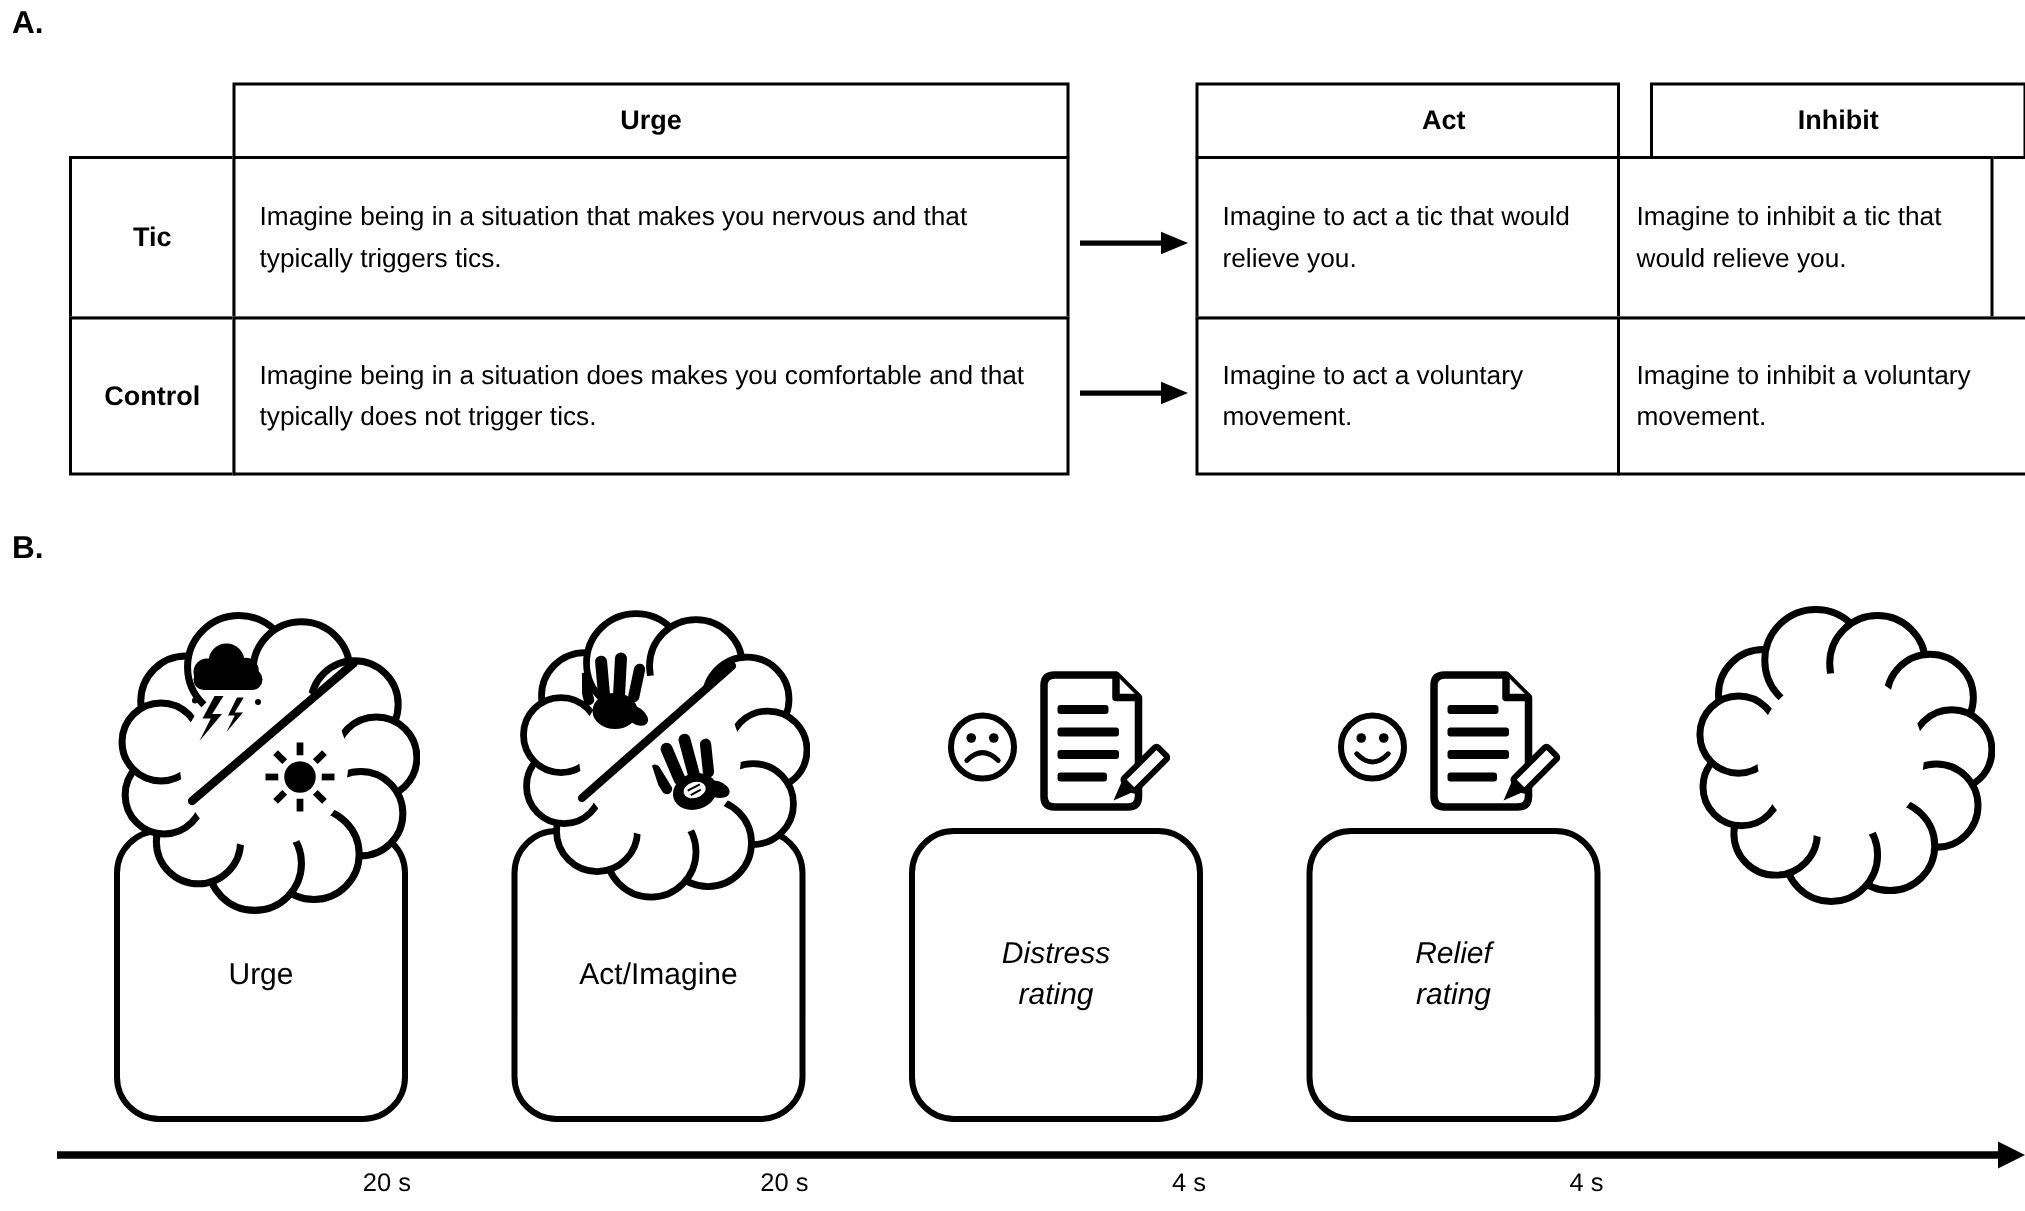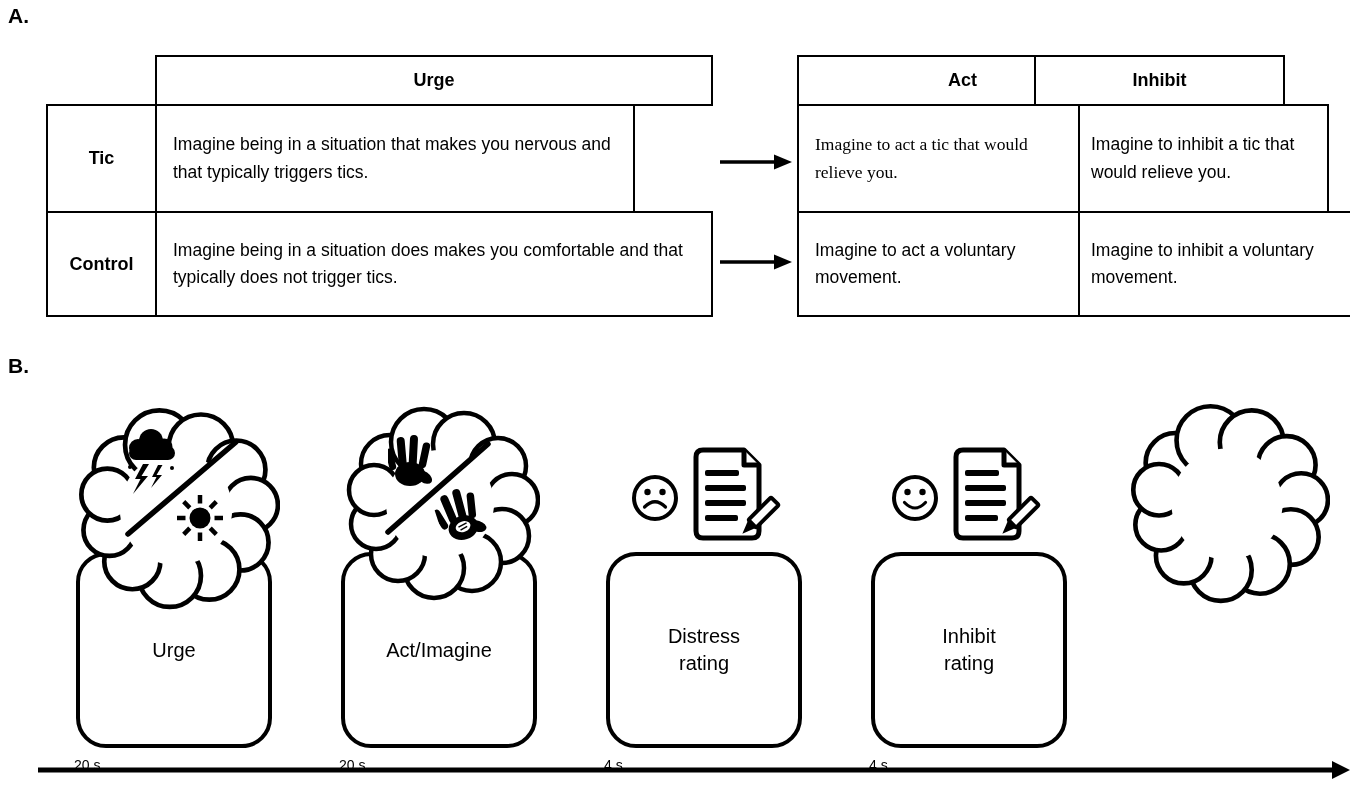--- a/index.html
+++ b/index.html
@@ -20,23 +20,23 @@
   .cell.body{font-size:17.5px;line-height:1.55;}
   .cell.body .txt{padding:4px 14px 4px 16px;}
   .cell.body.narrowpad .txt{padding:4px 24px 4px 11px;}
   
   .stagebox{
     position:absolute;box-sizing:border-box;width:196px;height:196px;top:552px;
     border:4px solid #000;border-radius:30px;background:#fff;
     display:flex;align-items:center;justify-content:center;text-align:center;
   }
   .stagebox .stage-name{font-size:20px;line-height:1.35;}
-  .stagebox .stage-name.narrow{max-width:95px;}
+  .stagebox .stage-name.narrow{max-width:95px;font-style:italic;}
   .duration{
-    position:absolute;width:200px;top:757px;text-align:left;font-size:14px;
+    position:absolute;width:200px;top:779px;text-align:right;font-size:17px;
   }
   svg{display:block;}
 </style>
 </head>
 <body>
 
 <div id="figure">
 
   <svg width="0" height="0" style="position:absolute" aria-hidden="true">
     <defs>
@@ -82,44 +82,44 @@
       </symbol>
     </defs>
   </svg>
 
   <div class="abs panel-label" style="left:8px;top:4px;">A.</div>
 
   <div>
     <div class="cell head" style="left:155px;top:55px;width:558px;height:51px;">Urge</div>
 
     <div class="cell stub" style="left:46px;top:104px;width:111px;height:109px;">Tic</div>
-    <div class="cell body" style="left:155px;top:104px;width:480px;height:109px;">
+    <div class="cell body" style="left:155px;top:104px;width:558px;height:109px;">
       <div class="txt">Imagine being in a situation that makes you nervous and that typically triggers tics.</div>
     </div>
 
     <div class="cell stub" style="left:46px;top:211px;width:111px;height:106px;">Control</div>
     <div class="cell body" style="left:155px;top:211px;width:558px;height:106px;">
       <div class="txt">Imagine being in a situation does makes you comfortable and that typically does not trigger tics.</div>
     </div>
   </div>
 
   <svg class="abs" style="left:718px;top:150px;" width="76" height="24">
     <line x1="2" y1="12" x2="56" y2="12" stroke="#000" stroke-width="3.5"></line>
     <polygon points="56,4.5 74,12 56,19.5" fill="#000"></polygon>
   </svg>
   <svg class="abs" style="left:718px;top:250px;" width="76" height="24">
     <line x1="2" y1="12" x2="56" y2="12" stroke="#000" stroke-width="3.5"></line>
     <polygon points="56,4.5 74,12 56,19.5" fill="#000"></polygon>
   </svg>
 
   <div>
     <div class="cell head" style="left:797px;top:55px;width:283px;height:51px;padding-left:48px;">Act</div>
-    <div class="cell head" style="left:1034px;top:55px;width:251px;height:51px;text-align:right;">Inhibit</div>
-
-    <div class="cell body" style="left:797px;top:104px;width:283px;height:109px;font-family:Liberation Serif, serif;">
+    <div class="cell head" style="left:1100px;top:55px;width:251px;height:51px;text-align:right;">Inhibit</div>
+
+    <div class="cell body" style="left:797px;top:104px;width:283px;height:109px;">
       <div class="txt">Imagine to act a tic that would relieve you.</div>
     </div>
     <div class="cell body narrowpad" style="left:1078px;top:104px;width:251px;height:109px;">
       <div class="txt">Imagine to inhibit a tic that would relieve you.</div>
     </div>
 
     <div class="cell body" style="left:797px;top:211px;width:283px;height:106px;">
       <div class="txt">Imagine to act a voluntary movement.</div>
     </div>
     <div class="cell body narrowpad" style="left:1078px;top:211px;width:278px;height:106px;">
@@ -132,21 +132,21 @@
   <div class="stagebox" style="left:76px;">
     <div class="stage-name">Urge</div>
   </div>
   <div class="stagebox" style="left:341px;">
     <div class="stage-name">Act/Imagine</div>
   </div>
   <div class="stagebox" style="left:606px;">
     <div class="stage-name narrow">Distress rating</div>
   </div>
   <div class="stagebox" style="left:871px;">
-    <div class="stage-name narrow">Inhibit rating</div>
+    <div class="stage-name narrow">Relief rating</div>
   </div>
 
   <svg class="abs" style="left:72px;top:386px;" width="208" height="238">
     <use href="#cloudsym" width="208" height="238"></use>
     <line x1="56" y1="148" x2="164" y2="56" stroke="#000" stroke-width="5.5" stroke-linecap="round"></line>
     <g transform="translate(55,46)">
       <g fill="#000000">
         <circle cx="11" cy="16" r="9"></circle>
         <circle cx="24" cy="9" r="12"></circle>
         <circle cx="37" cy="15" r="8.5"></circle>

